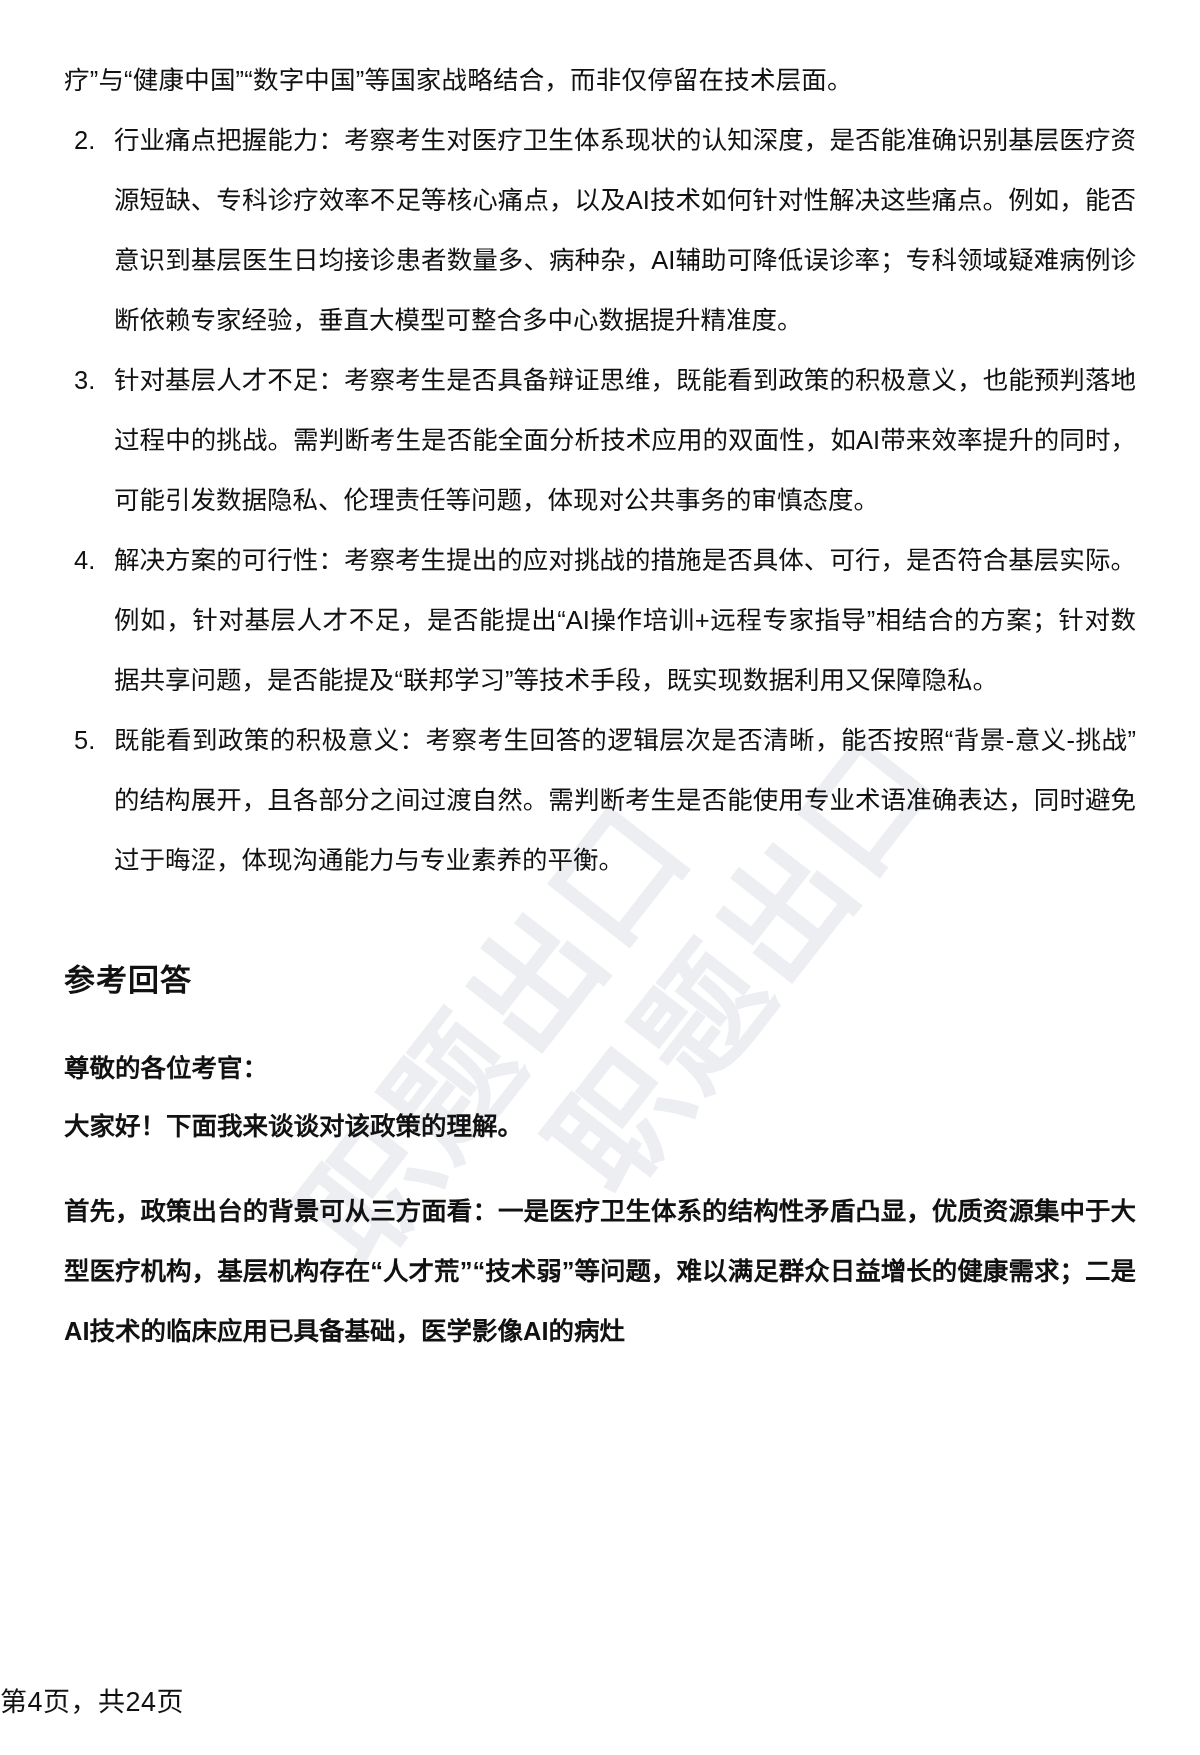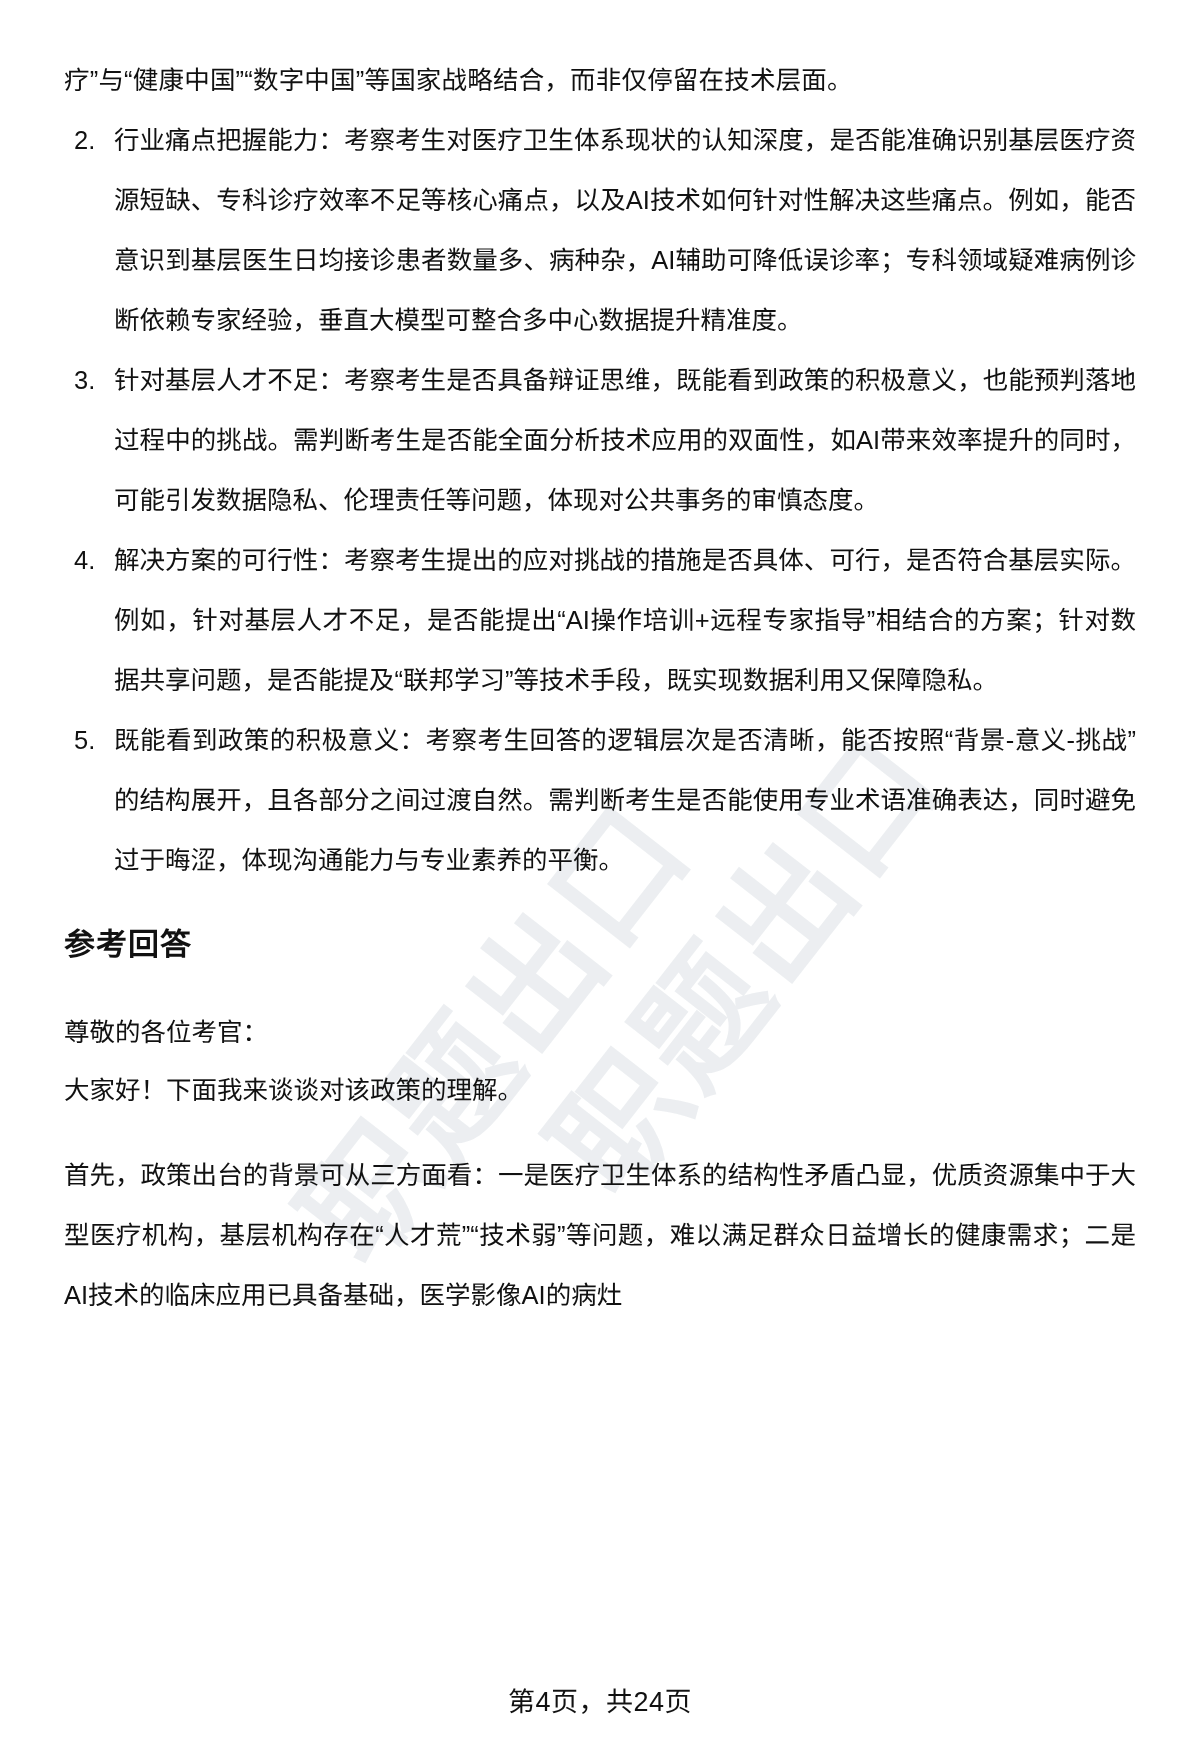--- a/index.html
+++ b/index.html
@@ -101,27 +101,28 @@
   }
   .lead {
     font-weight: 400;
   }
 
   
   h2.section-title {
     font-size: 31px;
     font-weight: 700;
     line-height: 1.2;
-    margin: 36px 0 0 0;
+    margin: 72px 0 0 0;
     letter-spacing: 1px;
   }
 
   
   .answer-block {
     margin-top: 40px;
+    font-weight: bold;
   }
   .answer-line {
     font-size: 25.5px;
     line-height: 58px;
     margin: 0;
     text-align: justify;
     text-justify: inter-ideograph;
   }
   .answer-para {
     font-size: 25.5px;
@@ -130,21 +131,20 @@
     text-align: justify;
     text-justify: inter-ideograph;
   }
 
   
   #footer {
     position: absolute;
     left: 0;
     bottom: 36px;
     width: 1200px;
-    text-align: center;
     font-size: 27px;
     color: #111;
     z-index: 3;
     letter-spacing: .5px;
   }
 </style>
 </head>
 <body>
 
 <div id="page">

